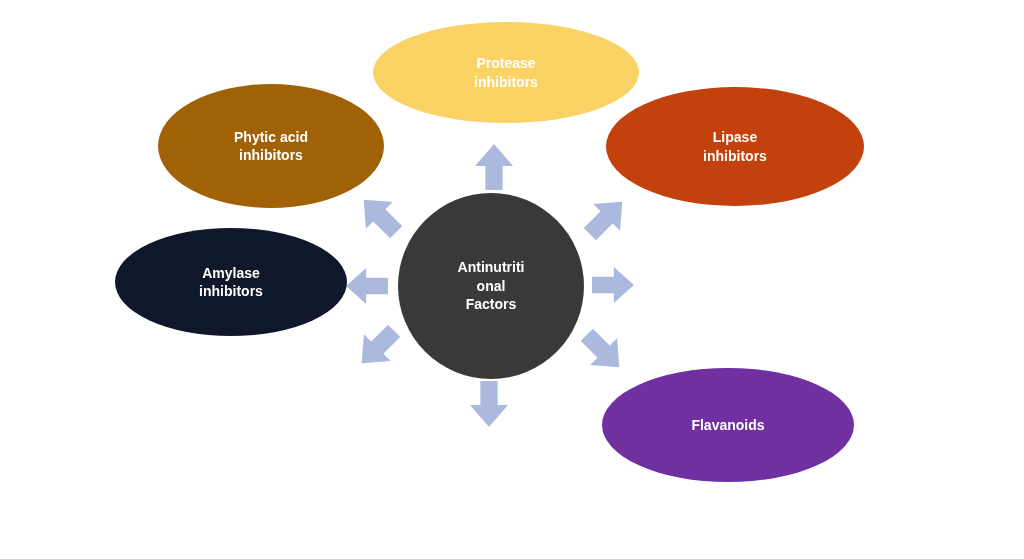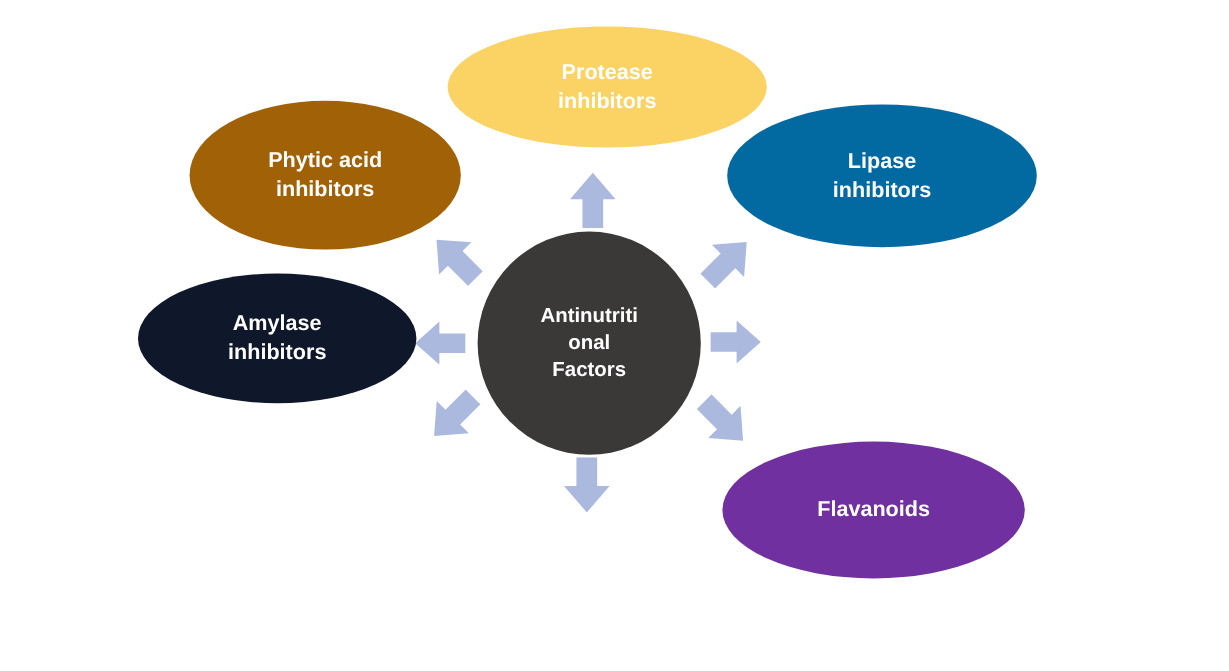--- a/index.html
+++ b/index.html
@@ -3,27 +3,27 @@
 <meta charset="utf-8">
 <style>
   html,body{margin:0;padding:0;background:#ffffff;}
   .canvas{
     position:relative;width:1024px;height:559px;background:#ffffff;overflow:hidden;
     font-family:"Liberation Sans","DejaVu Sans",sans-serif;
   }
   .node{
     position:absolute;border-radius:50%;
     display:flex;align-items:center;justify-content:center;text-align:center;
-    color:#ffffff;font-weight:bold;font-size:18px;line-height:1.32;
+    color:#ffffff;font-weight:bold;font-size:14px;line-height:1.32;
     white-space:pre-line;
   }
   .center-circle{
     position:absolute;border-radius:50%;
     display:flex;align-items:center;justify-content:center;text-align:center;
-    color:#ffffff;font-weight:bold;font-size:17px;line-height:1.35;
+    color:#ffffff;font-weight:bold;font-size:14px;line-height:1.35;
     white-space:pre-line;
     left:398px;top:193px;width:186px;height:186px;
   }
   
   .n-protease      {left:373px;top:22px; width:266px;height:101px;}
   .n-lipase        {left:606px;top:87px; width:258px;height:119px;}
   .n-saponins      {left:633px;top:234px;width:266px;height:109px;}
   .n-flavanoids    {left:602px;top:368px;width:252px;height:114px;}
   .n-glucosinolates{left:358px;top:441px;width:278px;height:103px;}
   .n-oxalic        {left:150px;top:367px;width:242px;height:104px;}
@@ -90,21 +90,21 @@
   </div>
   <div class="arrow a-up-left" style="color: rgb(171, 185, 223);">
     <svg viewBox="0 0 50 44" preserveAspectRatio="none">
         <polygon fill="currentColor" points="0,12 26,12 26,0 50,22 26,44 26,32 0,32"></polygon>
       </svg>
   </div>
 
   <div class="node n-protease" style="background-color: rgb(251, 211, 100);">Protease
 inhibitors</div>
 
-  <div class="node n-lipase" style="background-color: #0369a1;">Lipase
+  <div class="node n-lipase" style="background-color: #c2410c;">Lipase
 inhibitors</div>
 
 
   <div class="node n-flavanoids" style="background-color: rgb(112, 48, 160);">Flavanoids</div>
 
 
 
   <div class="node n-amylase" style="background-color: #0f172a;">Amylase
 inhibitors</div>
 

